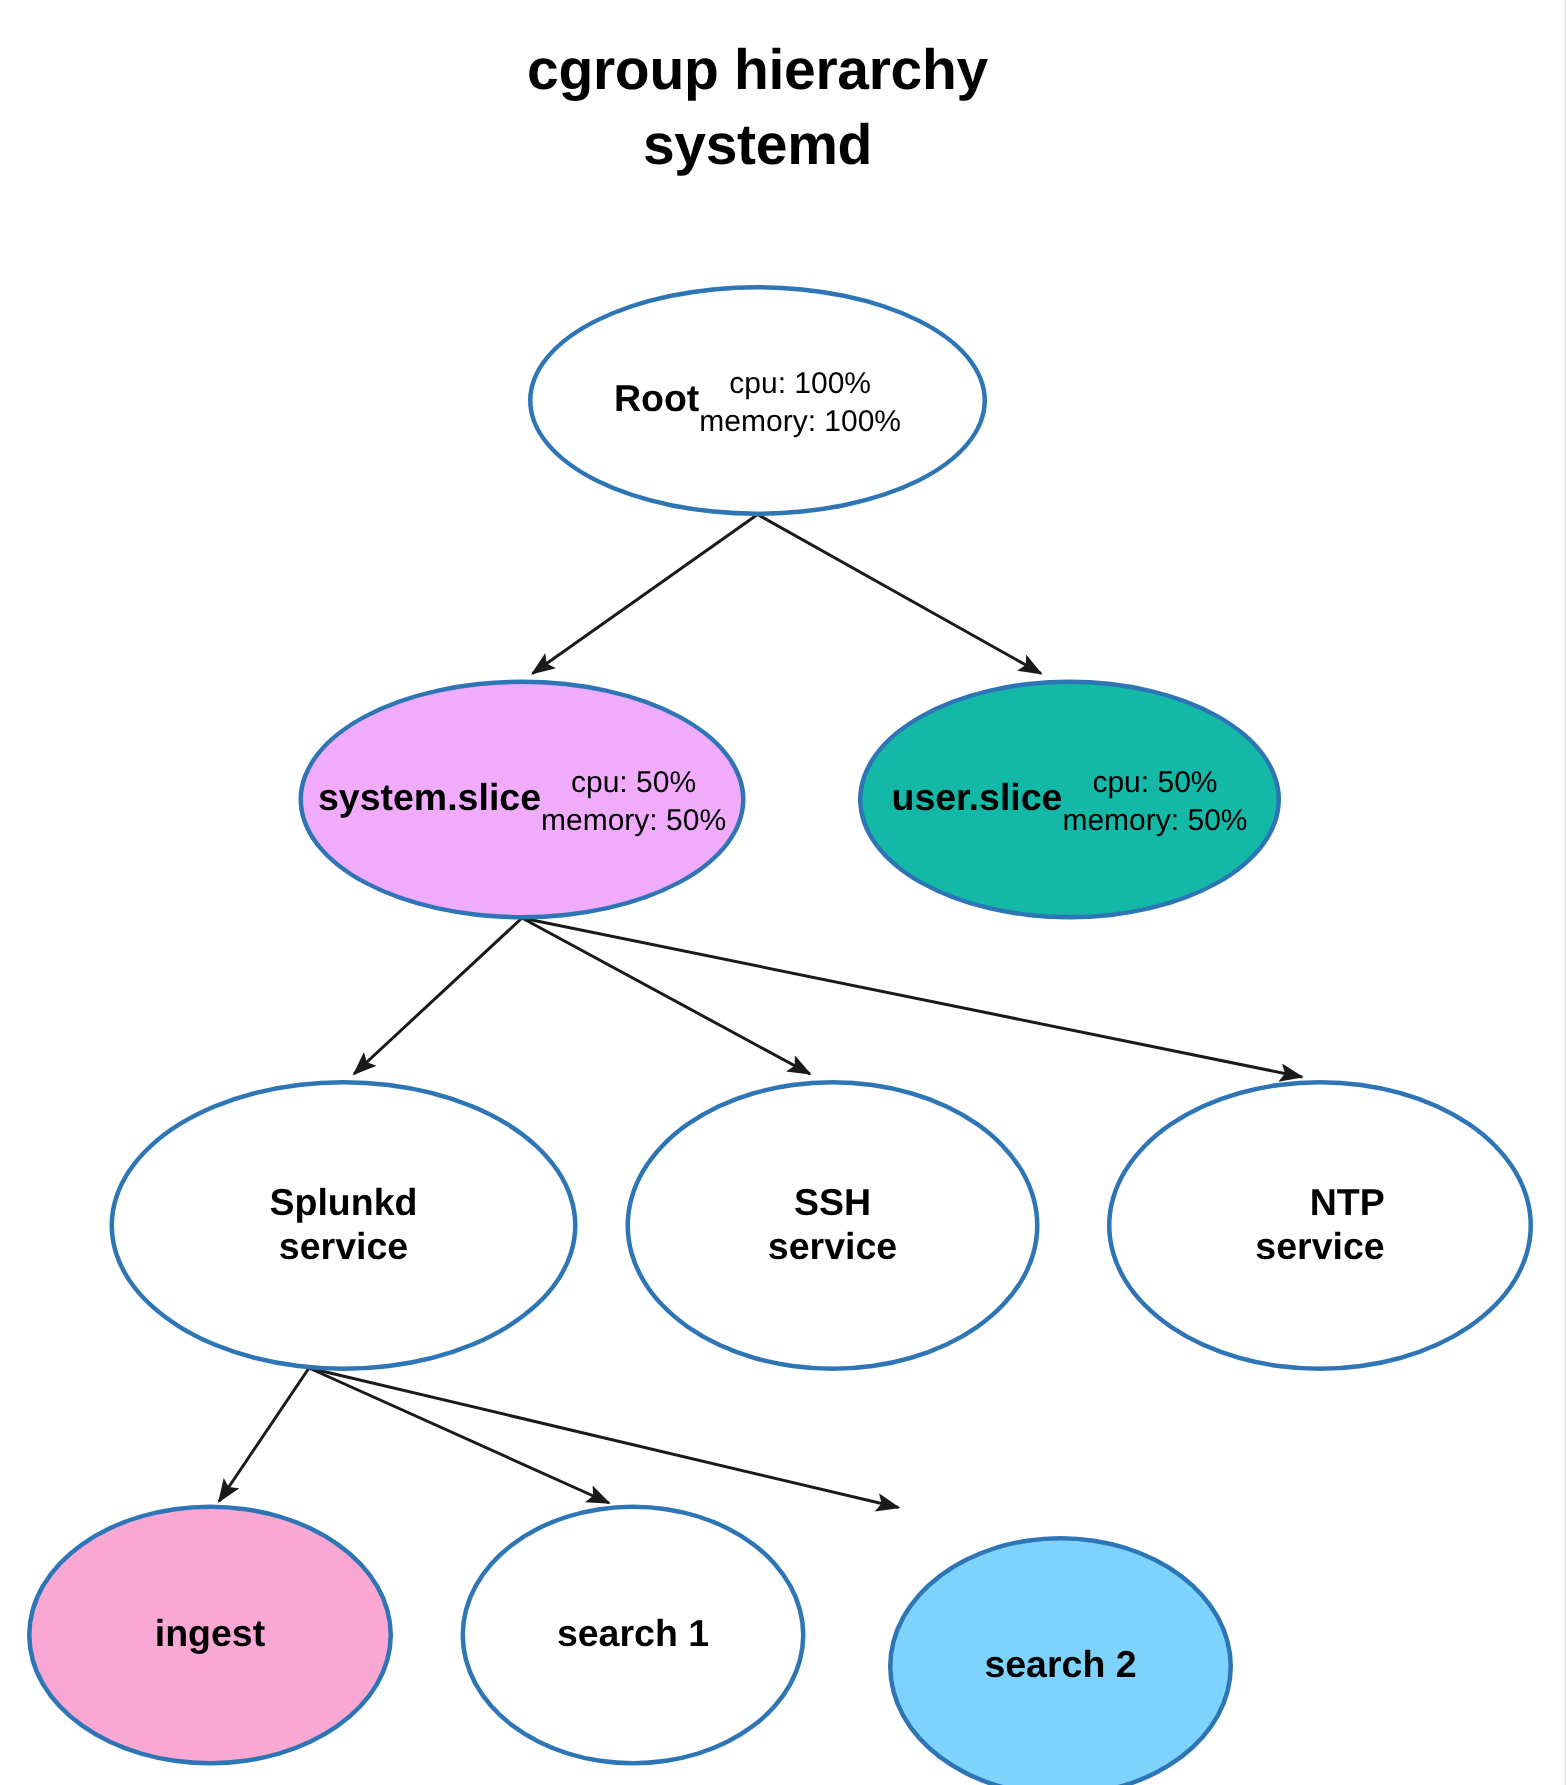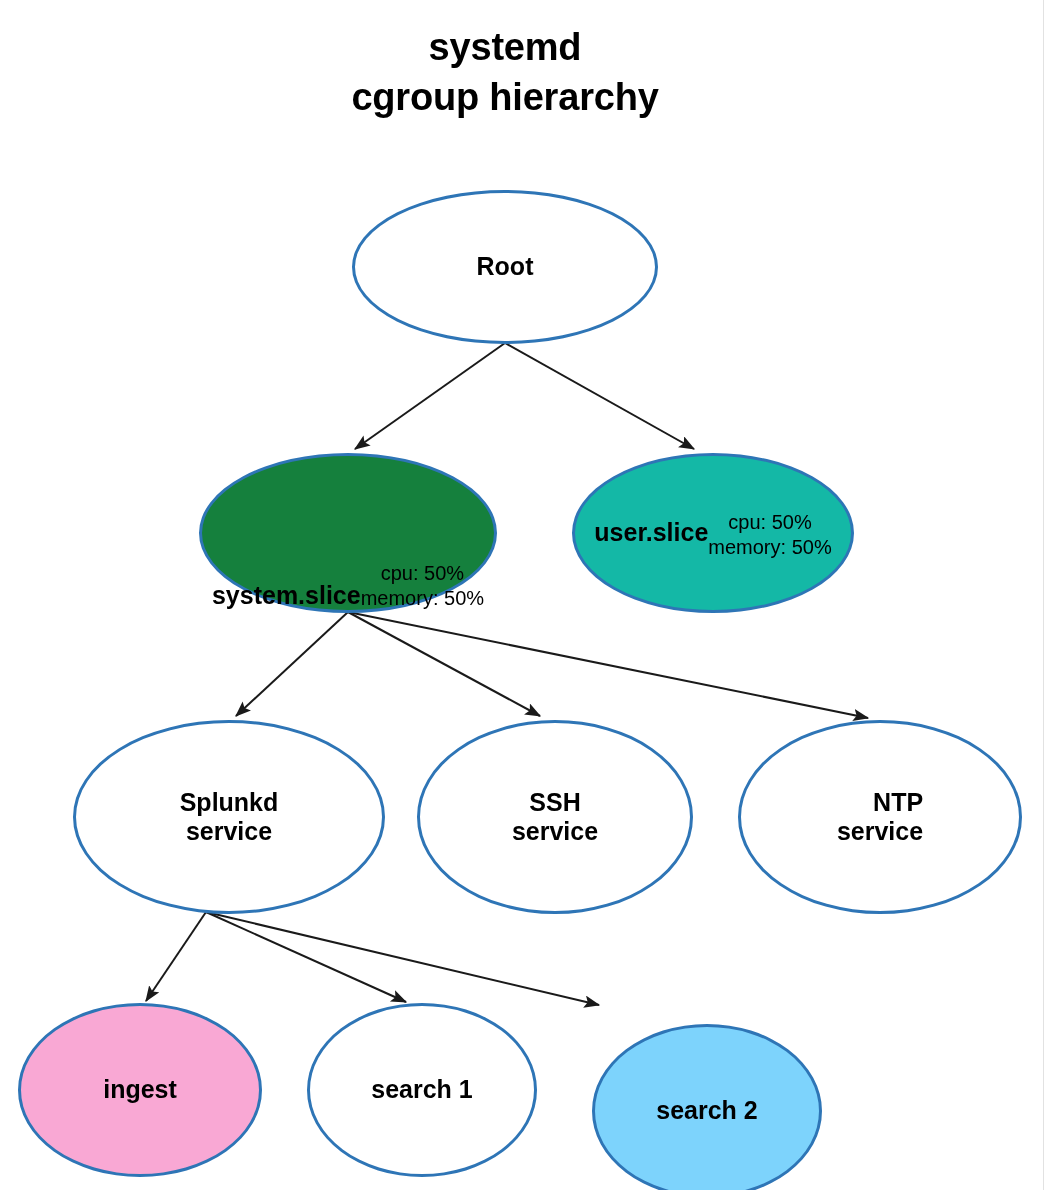--- a/index.html
+++ b/index.html
@@ -79,22 +79,22 @@
   }
 </style>
 </head>
 <body>
 
 <div id="canvas">
 
   <div id="page-edge"></div>
 
   <div id="diagram-title">
+    <span class="title-line">cgroup hierarchy</span>
     <span class="title-line">systemd</span>
-    <span class="title-line">cgroup hierarchy</span>
   </div>
 
   <svg id="edge-layer" viewBox="0 0 1044 1190" width="1044" height="1190" xmlns="http://www.w3.org/2000/svg">
     <defs>
       <marker id="arrowhead" markerWidth="9" markerHeight="9" refX="7.4" refY="3.1" orient="auto" markerUnits="strokeWidth">
         <path d="M0,0 L8,3.1 L0,6.2 L1.6,3.1 z" fill="#1a1a1a"></path>
       </marker>
     </defs>
     <g id="edges-group">
         <line x1="505" y1="343" x2="355" y2="449" stroke="#1a1a1a" stroke-width="2" marker-end="url(#arrowhead)"></line>
@@ -104,22 +104,26 @@
         <line x1="348" y1="612" x2="868" y2="718" stroke="#1a1a1a" stroke-width="2" marker-end="url(#arrowhead)"></line>
         <line x1="206" y1="912" x2="146" y2="1001" stroke="#1a1a1a" stroke-width="2" marker-end="url(#arrowhead)"></line>
         <line x1="206" y1="912" x2="406" y2="1002" stroke="#1a1a1a" stroke-width="2" marker-end="url(#arrowhead)"></line>
         <line x1="206" y1="912" x2="599" y2="1005" stroke="#1a1a1a" stroke-width="2" marker-end="url(#arrowhead)"></line>
       </g>
   </svg>
 
   <div id="nodes-layer">
       <div class="node" style="left: 352px; top: 190px; width: 306px; height: 154px; border-color: rgb(46, 117, 182); background: rgb(255, 255, 255);">
         <div class="node-title">Root</div>
+        <div class="node-metrics">
+          <div class="node-metric">cpu: 100%</div>
+          <div class="node-metric">memory: 100%</div>
+        </div>
       </div>
-      <div class="node" style="left: 199px; top: 453px; width: 298px; height: 160px; border-color: rgb(46, 117, 182); background: #15803d; align-items: flex-end;">
+      <div class="node" style="left: 199px; top: 453px; width: 298px; height: 160px; border-color: rgb(46, 117, 182); background: #f0abfc;">
         <div class="node-title">system.slice</div>
         <div class="node-metrics">
           <div class="node-metric">cpu: 50%</div>
           <div class="node-metric">memory: 50%</div>
         </div>
       </div>
       <div class="node" style="left: 572px; top: 453px; width: 282px; height: 160px; border-color: rgb(46, 117, 182); background: #14b8a6; text-align: center;">
         <div class="node-title">user.slice</div>
         <div class="node-metrics">
           <div class="node-metric">cpu: 50%</div>

